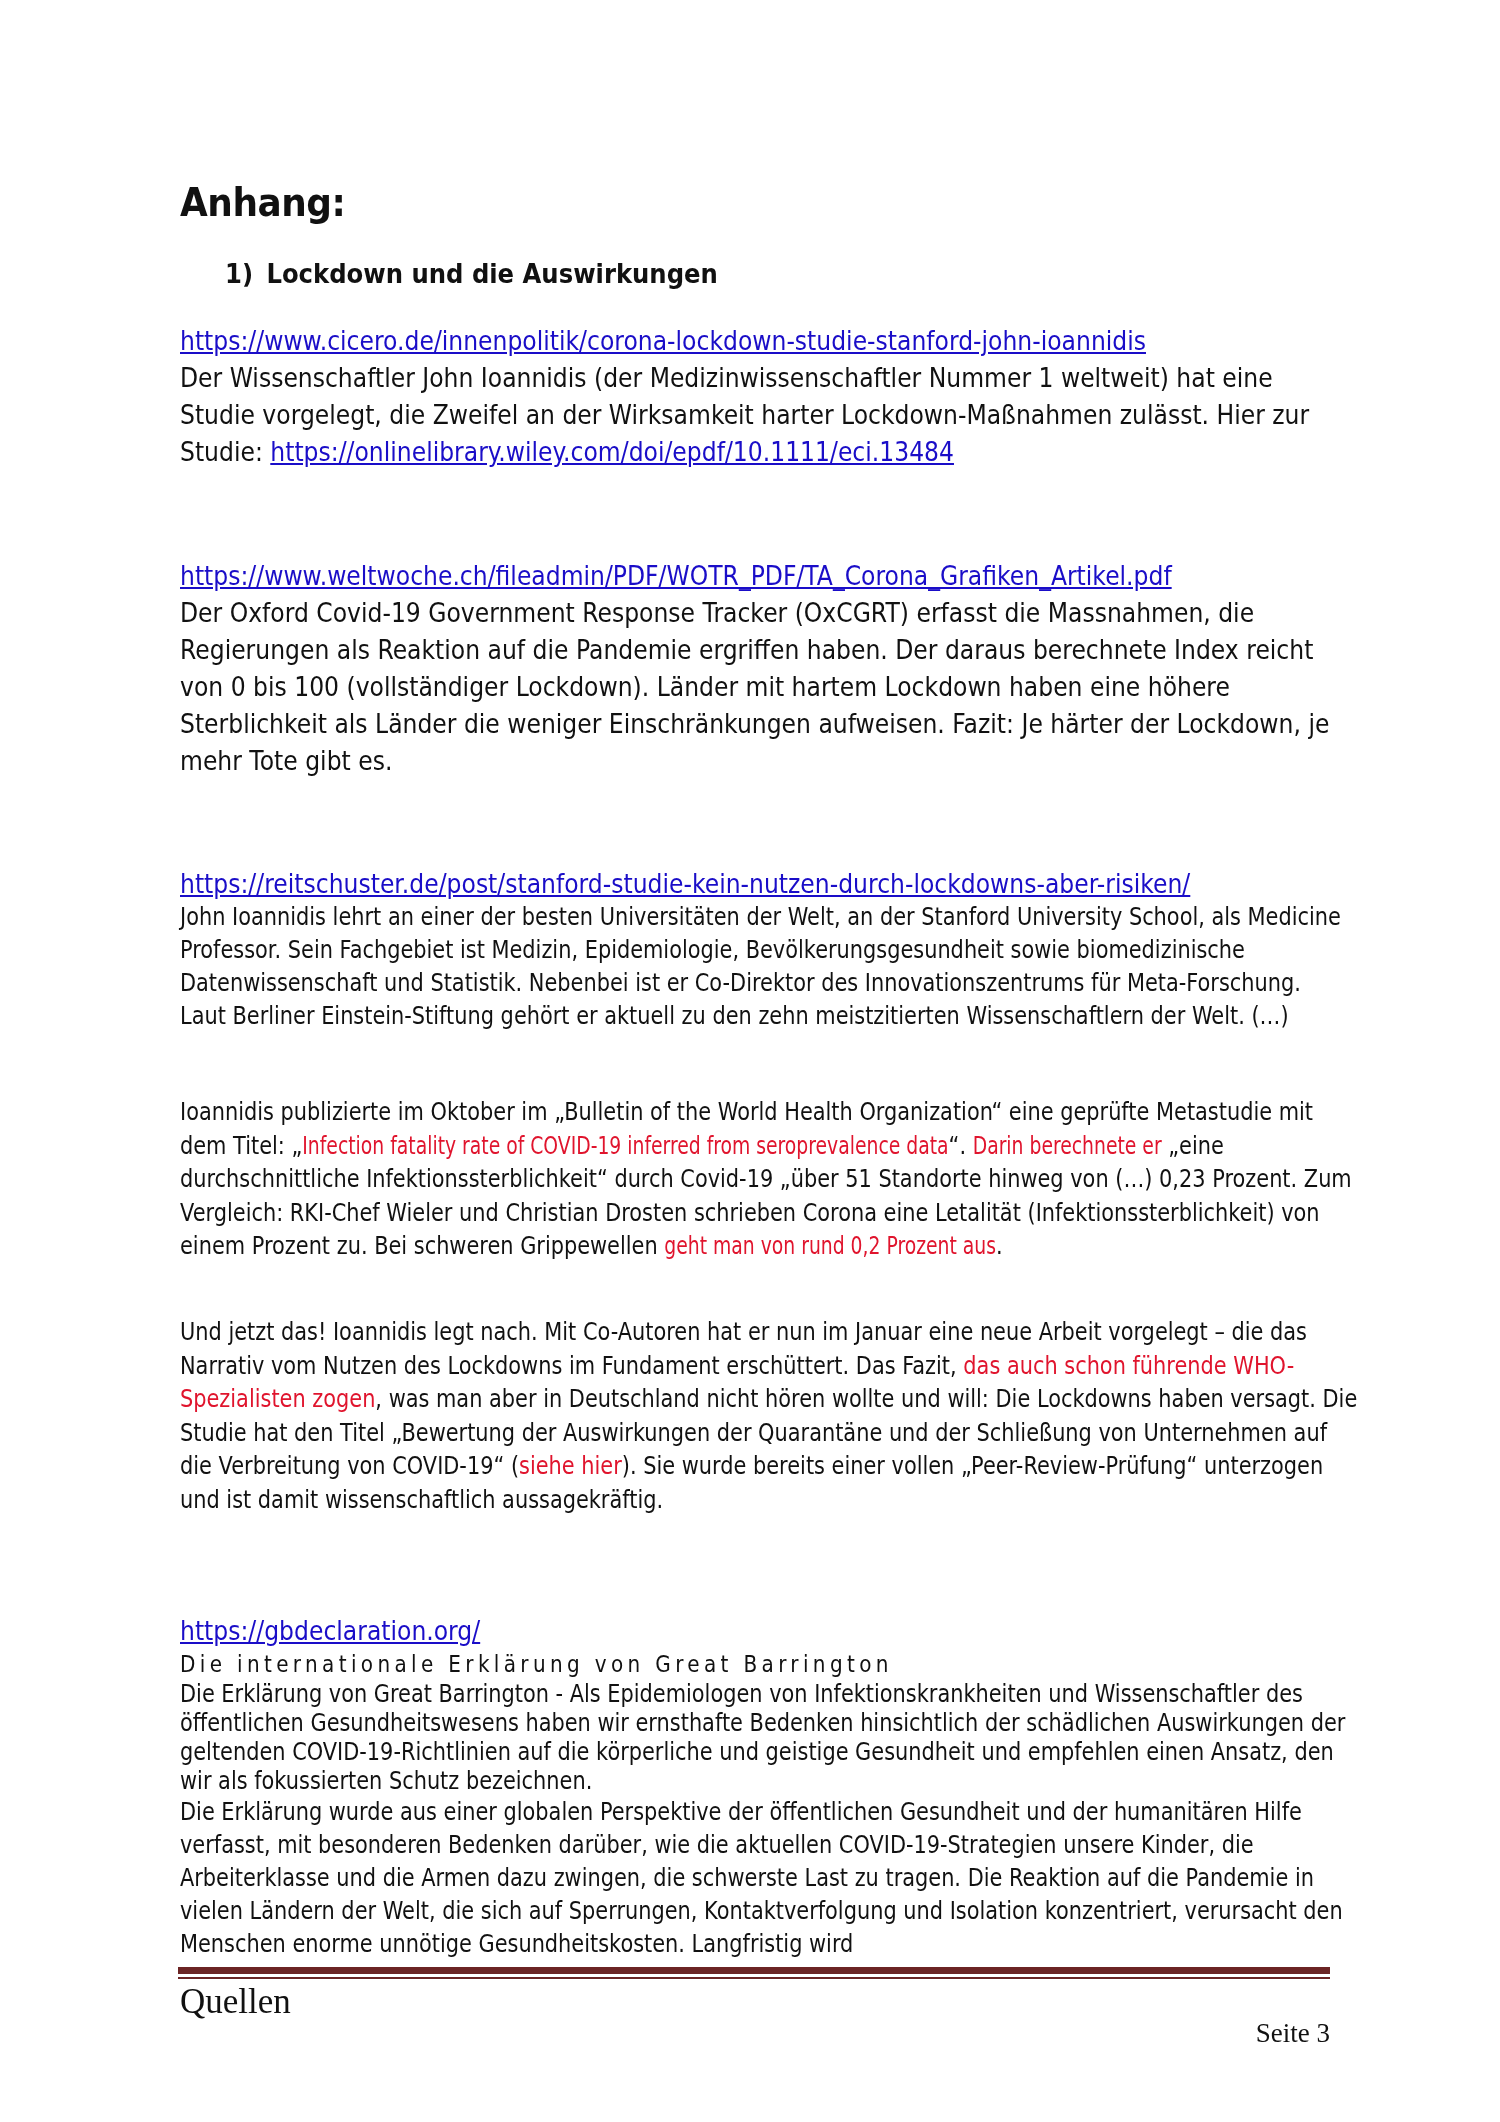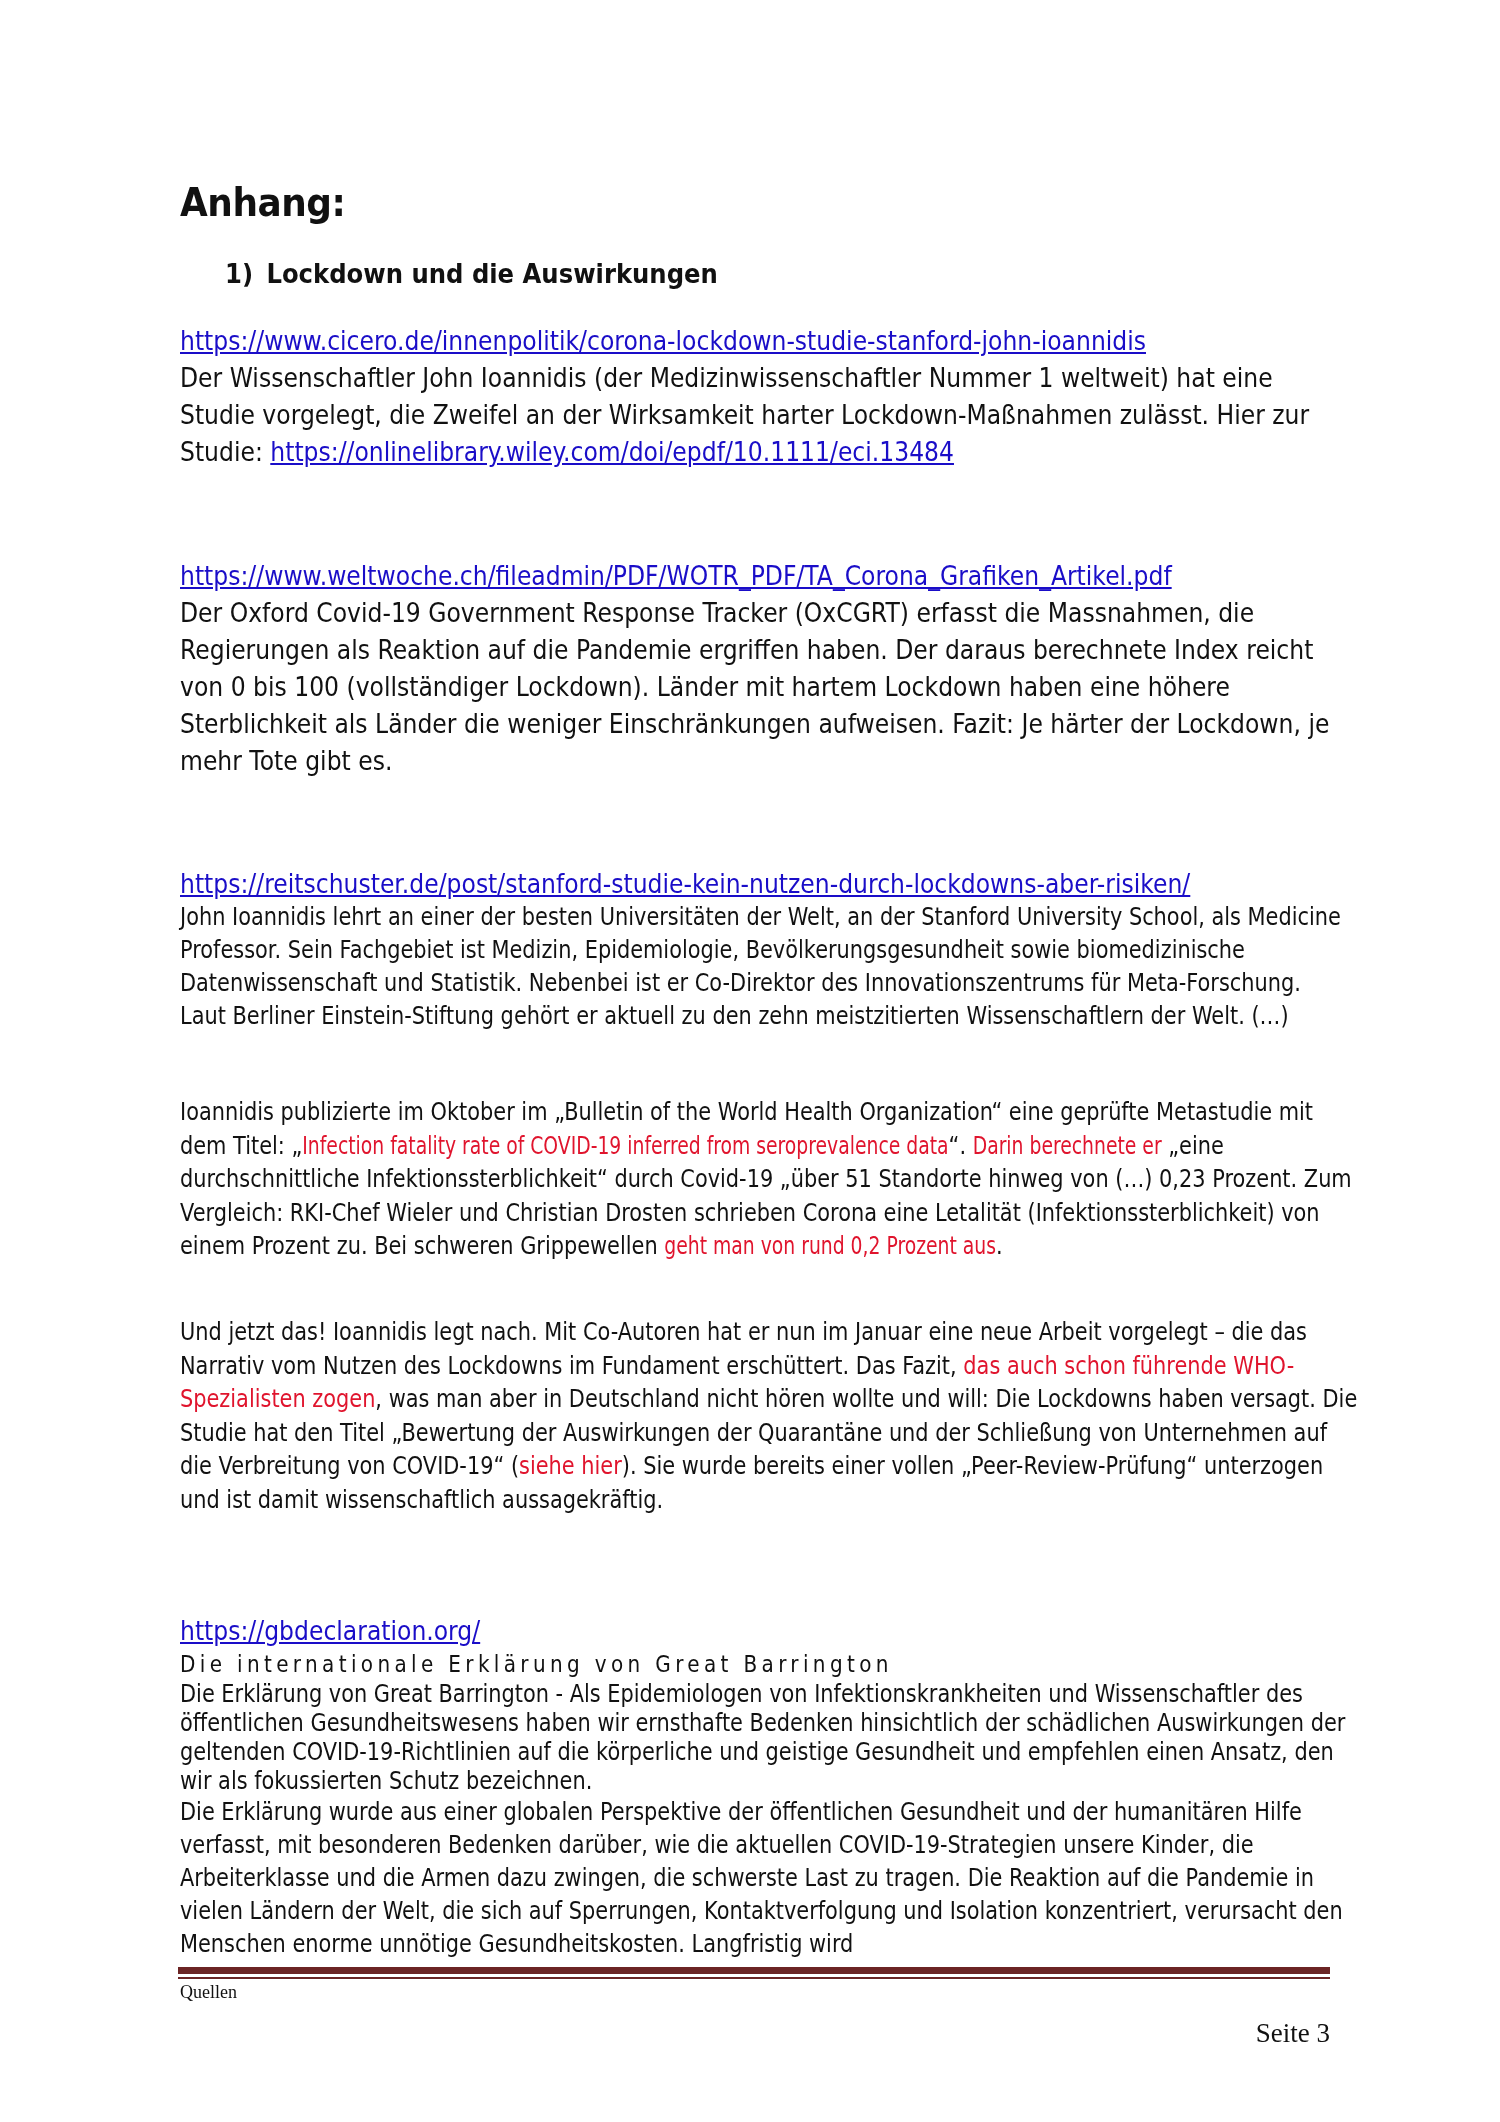--- a/index.html
+++ b/index.html
@@ -29,21 +29,21 @@
     .b5 { top: 1316px; font-size: 24px; line-height: 33.5px; width: 1360px; }
     .b6 { top: 1614px; font-size: 24px; line-height: 29px; width: 1360px; }
     .b6 .lnk { font-size: 27px; line-height: 34px; display: block; }
     .b6 .subtitle { letter-spacing: 5px; font-size: 23px; line-height: 32px; display: block; }
     .b6 .lh2 { line-height: 33px; }
 
     .red { color: #e0142d; }
 
     .rule-thick { position: absolute; left: 178px; top: 1967px; width: 1152px; height: 7px; background: #6b2424; }
     .rule-thin { position: absolute; left: 178px; top: 1977px; width: 1152px; height: 2px; background: #6b2424; }
-    .footer-left { position: absolute; left: 180px; top: 1982px; font-family: "Liberation Serif", serif; font-size: 18px; color: #111; }
+    .footer-left { position: absolute; left: 180px; top: 1982px; font-family: "Liberation Serif", serif; font-size: 35px; color: #111; }
     .footer-right { position: absolute; right: 170px; top: 2018px; font-family: "Liberation Serif", serif; font-size: 27px; color: #111; }
   </style>
 </head>
 <body>
 
 <div class="page">
 
   <h1 class="title">Anhang:</h1>
 
   <h2 class="sub">

